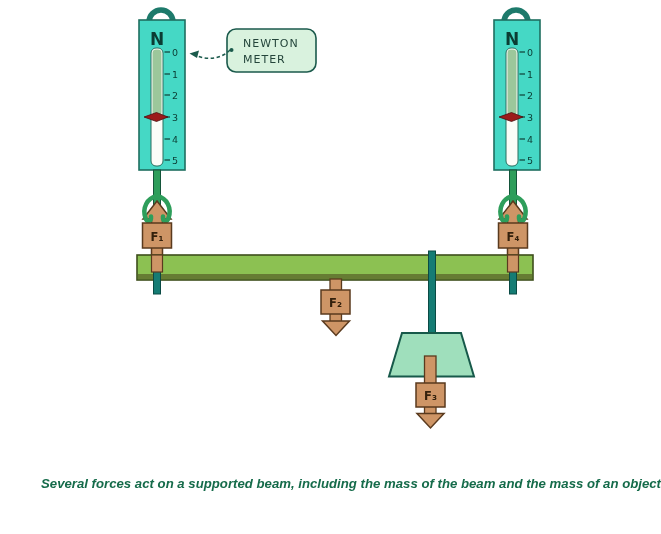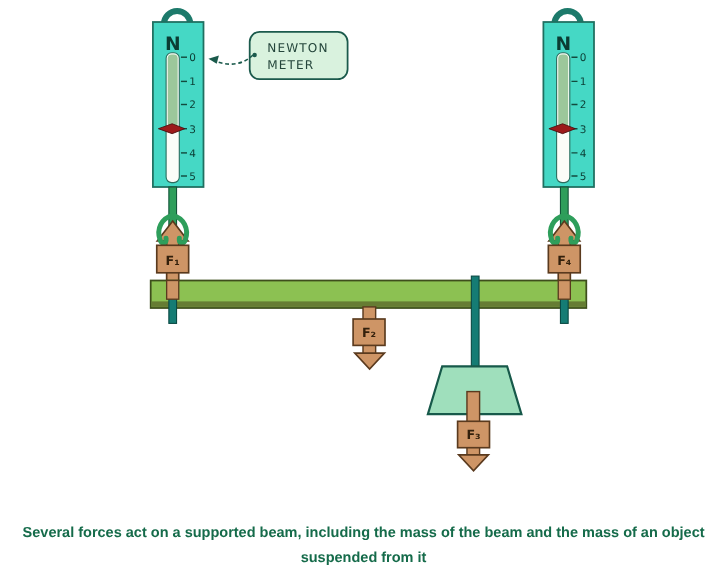--- a/index.html
+++ b/index.html
@@ -3,22 +3,22 @@
 <meta charset="utf-8">
 <style>
   html,body{margin:0;padding:0;background:#ffffff;}
   #stage{position:relative;width:661px;height:534px;background:#ffffff;overflow:hidden;
          font-family:"Liberation Sans",sans-serif;}
   #diagram{position:absolute;left:0;top:0;}
   .meter-n{font-family:"DejaVu Sans",sans-serif;font-weight:bold;font-size:17px;fill:#0b3c33;}
   .tick-num{font-family:"DejaVu Sans",sans-serif;font-size:9.5px;fill:#0b3c33;}
   .force-label{font-family:"DejaVu Sans",sans-serif;font-size:11.5px;font-weight:bold;fill:#33200c;text-anchor:middle;}
   .callout-text{font-family:"DejaVu Sans",sans-serif;font-size:11px;fill:#24453b;letter-spacing:1px;}
-  #caption{position:absolute;left:0;top:472px;width:661px;text-align:center;
-           color:#156b4a;font-weight:bold;font-size:13.2px;line-height:23px;
+  #caption{position:absolute;left:0;top:472px;width:661px;text-align:right;
+           color:#156b4a;font-weight:bold;font-style:italic;font-size:13.2px;line-height:23px;
            font-family:"Liberation Sans",sans-serif;}
 </style>
 </head>
 <body>
 
 <div id="stage">
 <svg id="diagram" width="661" height="460" viewBox="0 0 661 460">
 
   <g>
     <path d="M 149 22 A 12 12 0 0 1 173 22" fill="none" stroke="#1d7a6b" stroke-width="5.5"></path>
@@ -121,15 +121,14 @@
     <rect x="424.5" y="356" width="11.5" height="28" fill="#ce9566" stroke="#5a3a1e" stroke-width="1.3"></rect>
     <rect x="424.5" y="406" width="11.5" height="8" fill="#ce9566" stroke="#5a3a1e" stroke-width="1.3"></rect>
     <polygon points="417,413.5 444,413.5 430.5,428" fill="#ce9566" stroke="#5a3a1e" stroke-width="1.5"></polygon>
     <rect x="416" y="383" width="29" height="24" fill="#ce9566" stroke="#5a3a1e" stroke-width="1.5"></rect>
     <text x="430.5" y="399.5" class="force-label">F₃</text>
   </g>
 </svg>
 
 <div id="caption">
   <div>Several forces act on a supported beam, including the mass of the beam and the mass of an object</div>
-  <div>suspended from it</div>
 </div>
 </div>
 
 </body></html>

